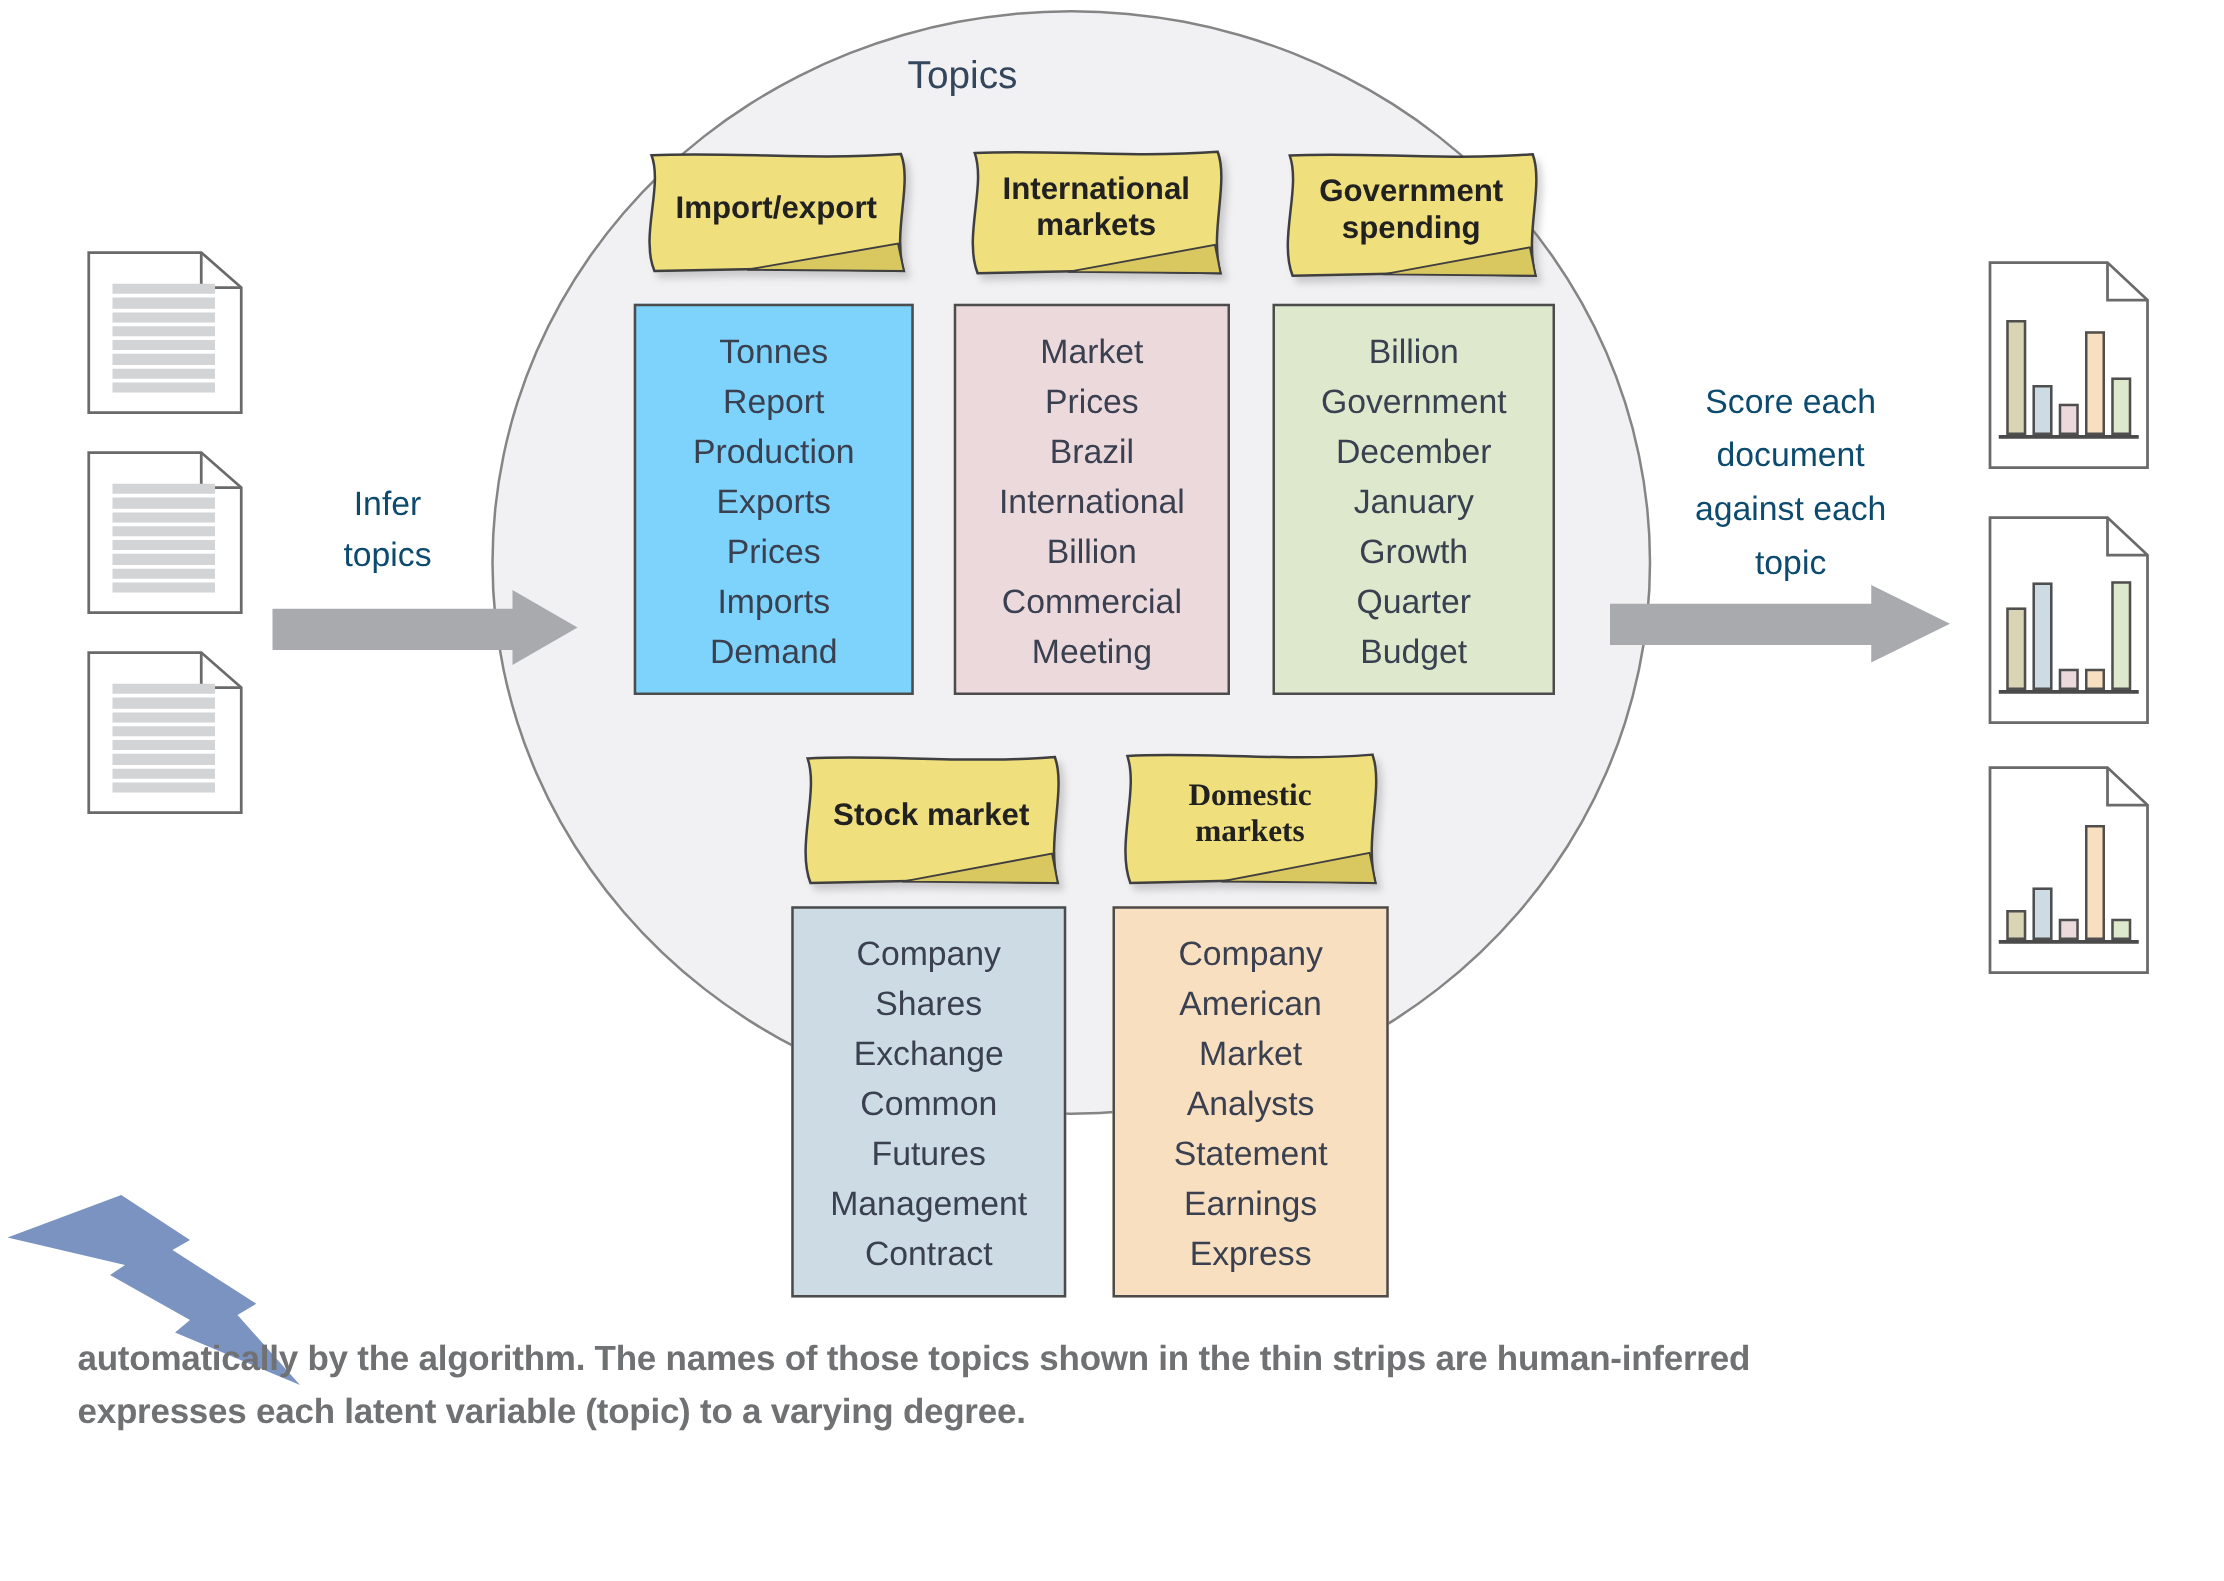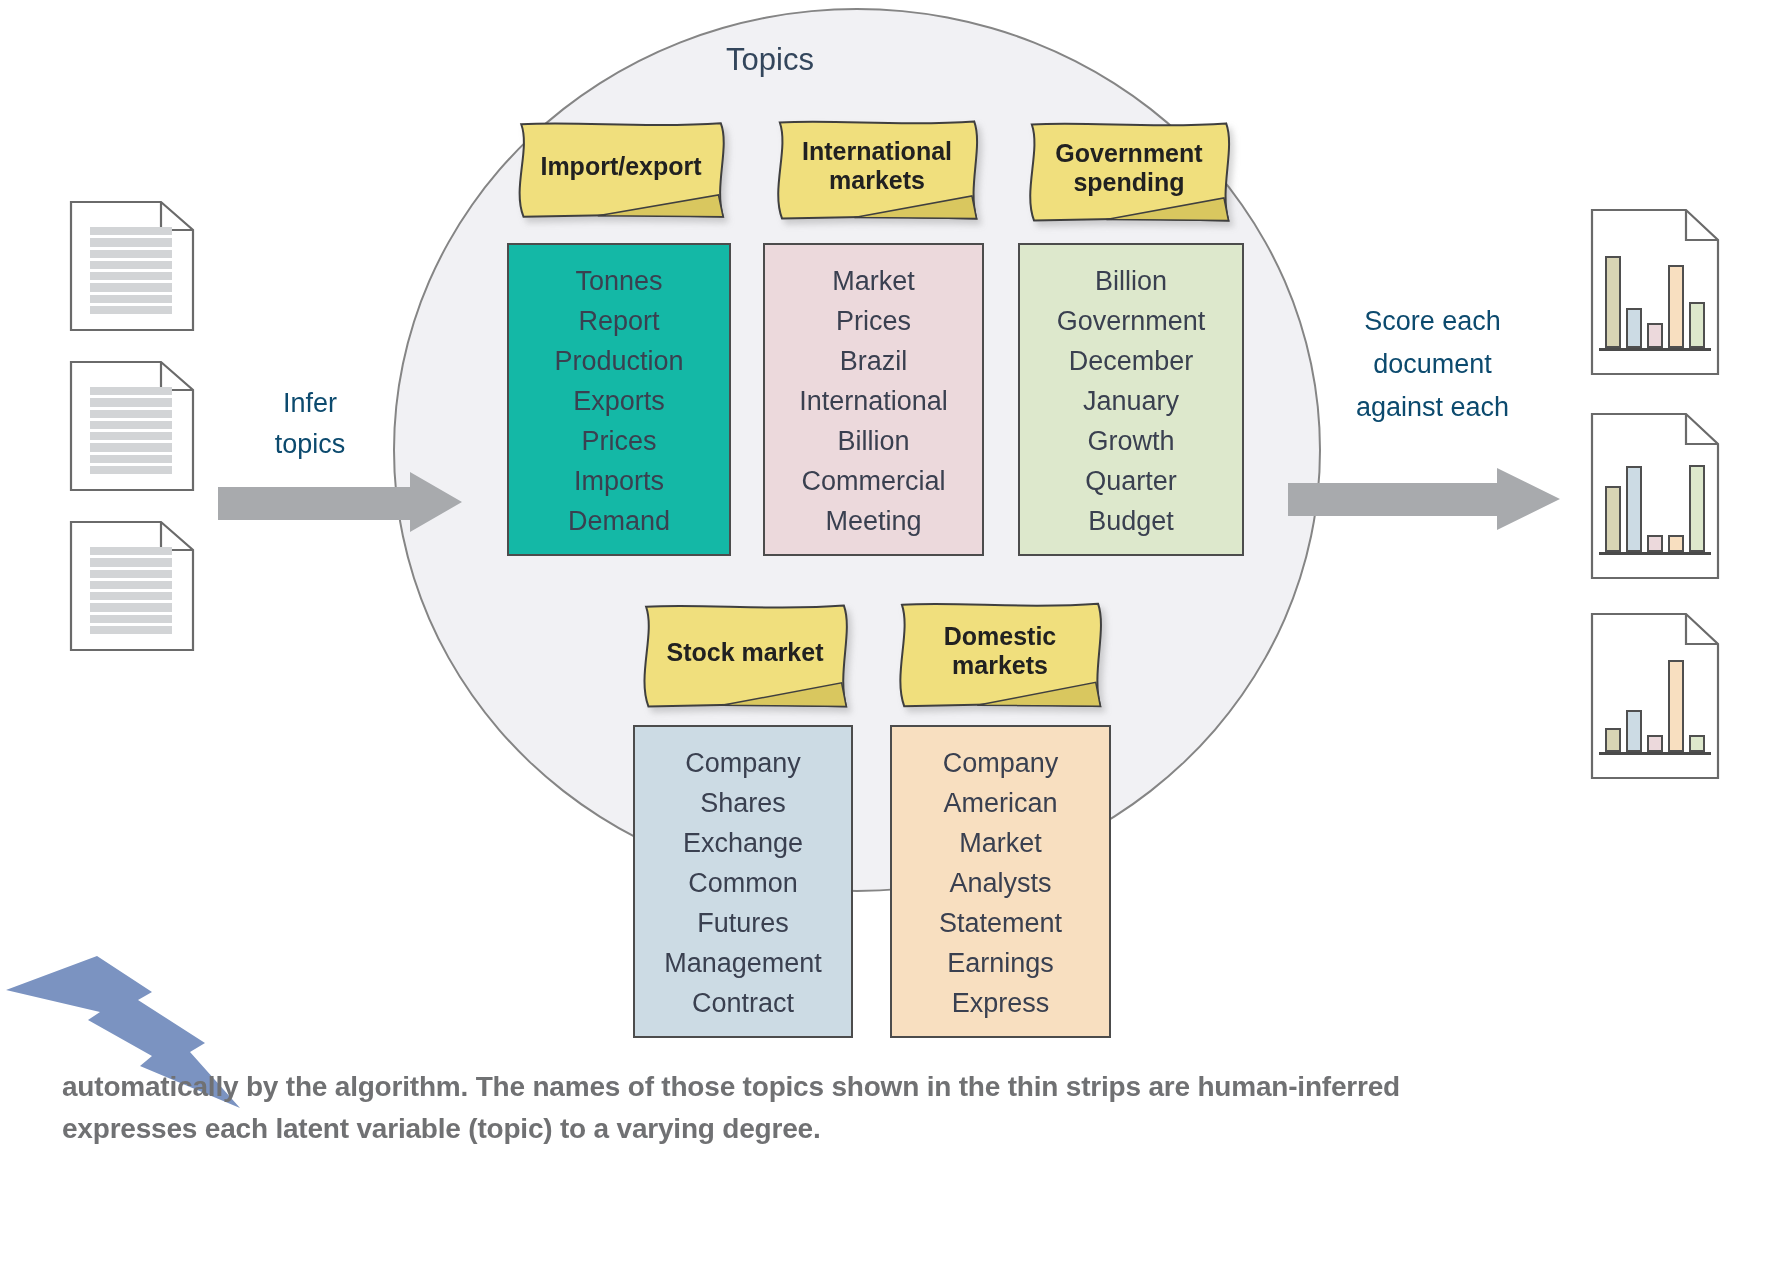--- a/index.html
+++ b/index.html
@@ -118,21 +118,21 @@
     <svg width="226" height="108" viewBox="0 0 100 100" preserveAspectRatio="none">
       <path class="note-main" d="M7,6 C11,30 3,68 8,95 L55,93 L94,95 C90,65 97,28 93,5 C62,10 32,3 7,6 Z"></path>
       <path class="note-fold" d="M40,94 L92,74 L94,95 Z"></path>
     </svg>
     <div class="abs note-label" style="inset:0 0 8px 0;">
       <div>Government</div>
       <div>spending</div>
     </div>
   </div>
 
-  <div class="abs wordbox" style="left: 507px; top: 243px; width: 224px; height: 313px; background: #14b8a6;">
+  <div class="abs wordbox" style="left: 507px; top: 243px; width: 224px; height: 313px; background: #7dd3fc;">
     <div>Tonnes</div>
     <div>Report</div>
     <div>Production</div>
     <div>Exports</div>
     <div>Prices</div>
     <div>Imports</div>
     <div>Demand</div>
   </div>
   <div class="abs wordbox" style="left: 763px; top: 243px; width: 221px; height: 313px; background: rgb(236, 217, 220);">
     <div>Market</div>
@@ -156,21 +156,21 @@
   <div class="abs note" style="left:630px;top:600px;width:230px;height:112px;">
     <svg width="230" height="112" viewBox="0 0 100 100" preserveAspectRatio="none">
       <path class="note-main" d="M7,6 C11,30 3,68 8,95 L55,93 L94,95 C90,65 97,28 93,5 C62,10 32,3 7,6 Z"></path>
       <path class="note-fold" d="M40,94 L92,74 L94,95 Z"></path>
     </svg>
     <div class="abs note-label" style="inset:0 0 8px 0;">
       <div>Stock market</div>
       <div></div>
     </div>
   </div>
-  <div class="abs note" style="left:886px;top:598px;width:228px;height:114px;">
+  <div class="abs note" style="left:886px;top:598px;width:228px;height:114px;font-family:Liberation Serif, serif;">
     <svg width="228" height="114" viewBox="0 0 100 100" preserveAspectRatio="none">
       <path class="note-main" d="M7,6 C11,30 3,68 8,95 L55,93 L94,95 C90,65 97,28 93,5 C62,10 32,3 7,6 Z"></path>
       <path class="note-fold" d="M40,94 L92,74 L94,95 Z"></path>
     </svg>
     <div class="abs note-label" style="inset:0 0 8px 0;">
       <div>Domestic</div>
       <div>markets</div>
     </div>
   </div>
 
@@ -190,20 +190,21 @@
     <div>Analysts</div>
     <div>Statement</div>
     <div>Earnings</div>
     <div>Express</div>
   </div>
 
   <div class="abs flow-label" style="left:1325px;top:300px;width:215px;line-height:43px;">
     <div>Score each</div>
     <div>document</div>
     <div>against each</div>
+    <div>topic</div>
   </div>
   <svg class="abs" style="left:1270px;top:440px;" width="300" height="120" viewBox="1270 440 300 120">
     <polygon class="arrow-poly" points="1288,483 1497,483 1497,468 1560,499 1497,530 1497,516 1288,516"></polygon>
   </svg>
 
   <div class="abs" style="left:1590px;top:208px;width:130px;height:168px;">
     <svg width="130" height="168" viewBox="0 0 130 168">
       <path class="doc-outline" d="M2,2 L96,2 L128,32 L128,166 L2,166 Z"></path>
       <path class="doc-fold" d="M96,2 L96,32 L128,32"></path>
     </svg>

